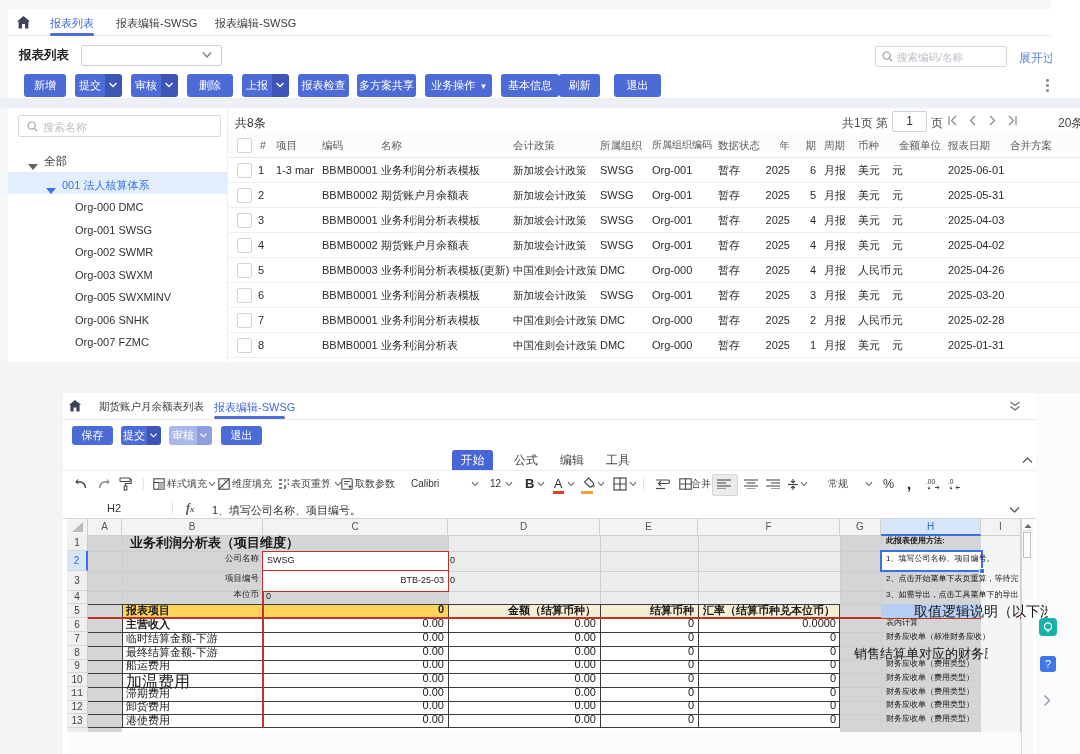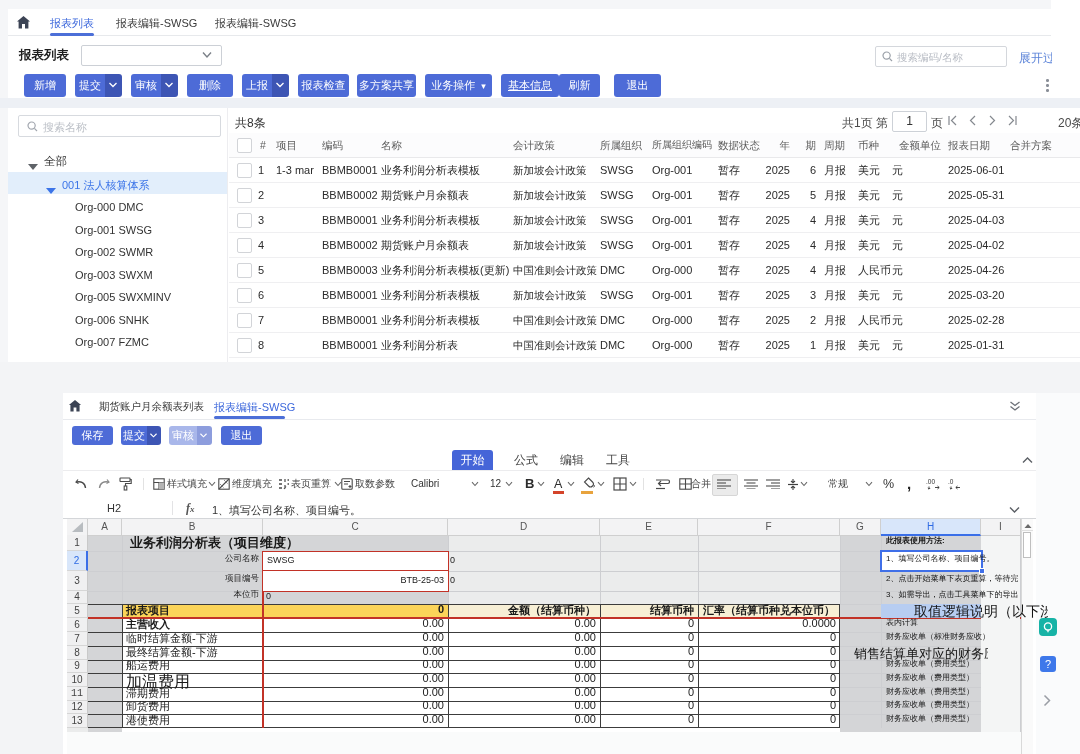--- a/index.html
+++ b/index.html
@@ -111,21 +111,21 @@
       <div class="m">上报</div>
       <div class="a">
         <svg width="10" height="8" viewBox="0 0 10 8">
           <path d="M1.5 2 L5 5.5 L8.5 2" stroke="#fff" stroke-width="1.3" fill="none"></path>
         </svg>
       </div>
     </div>
   <div class="btn" style="left:298px;top:74px;width:51px;">报表检查</div>
   <div class="btn" style="left:357px;top:74px;width:59px;">多方案共享</div>
   <div class="btn" style="left:425px;top:74px;width:67px;">业务操作&nbsp;&nbsp;<span style="font-size:9px;">▾</span></div>
-  <div class="btn" style="left:501px;top:74px;width:58px;text-decoration:underline;">基本信息</div>
+  <div class="btn" style="left:501px;top:74px;width:58px;">基本信息</div>
   <div class="btn" style="left:559px;top:74px;width:41px;">刷新</div>
   <div class="btn" style="left:614px;top:74px;width:47px;">退出</div>
   <div class="ab" style="left:1046px;top:79px;width:2.5px;height:2.5px;border-radius:50%;background:#8a8f98;box-shadow:0 5px 0 #8a8f98,0 10px 0 #8a8f98;"></div>
 
   <div class="ab" style="left:0;top:98px;width:1080px;height:10px;background:#edf0f5;"></div>
 
   <div class="ab" style="left:8px;top:108px;width:219px;height:254px;background:#fff;border-right:1px solid #ededf0;"></div>
   <div class="ab" style="left:18px;top:115px;width:201px;height:20px;border:1px solid #d7dadf;border-radius:2px;background:#fff;"></div>
   <svg class="ab" style="left:27px;top:121px;" width="11" height="11" viewBox="0 0 11 11">
       <circle cx="4.6" cy="4.6" r="3.6" stroke="#a2a7af" stroke-width="1.2" fill="none"></circle>

